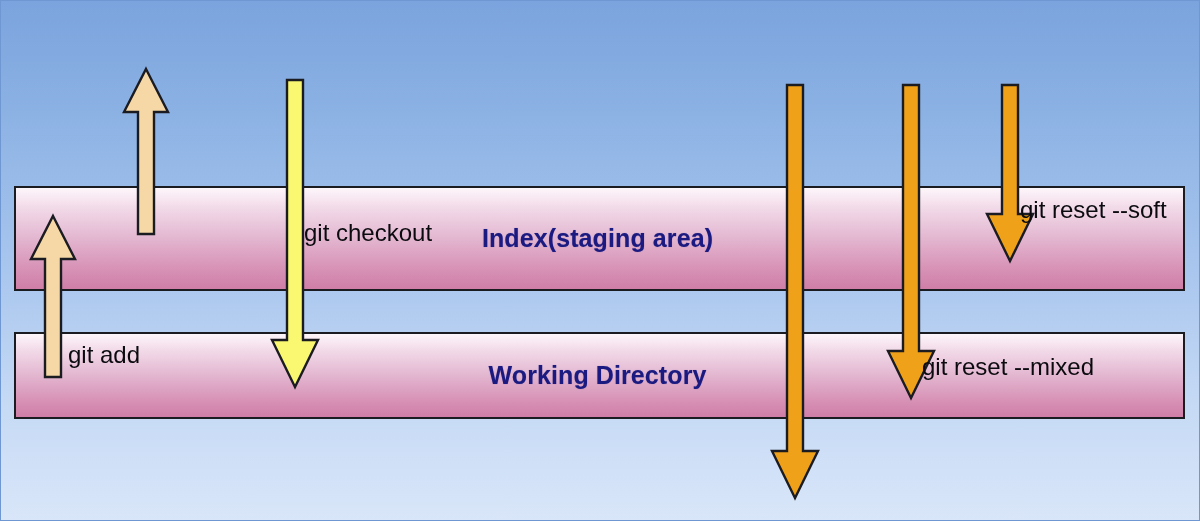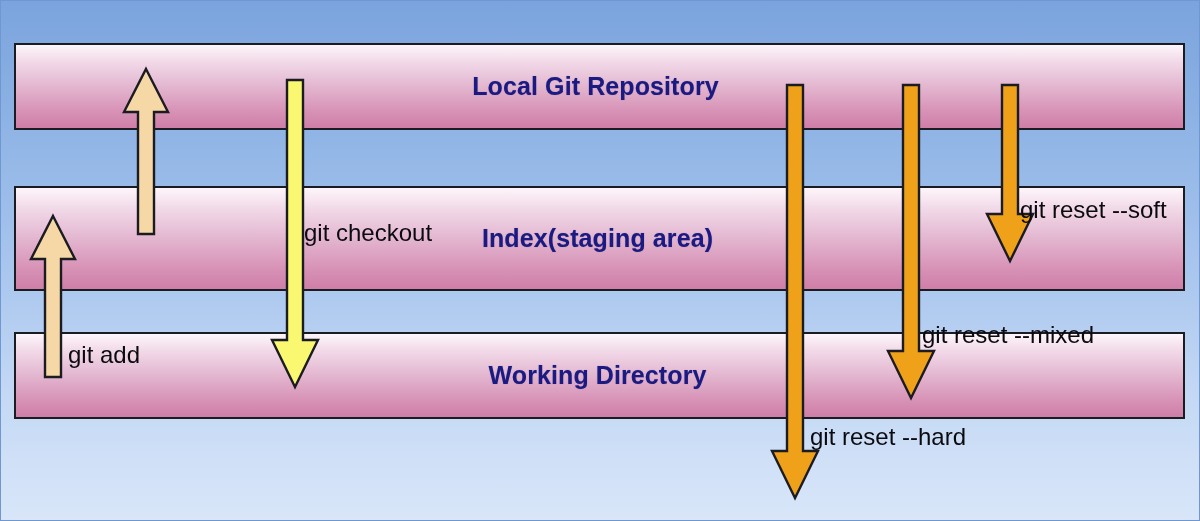--- a/index.html
+++ b/index.html
@@ -68,31 +68,28 @@
     font-size: 24px;
     font-weight: normal;
     white-space: nowrap;
     z-index: 7;
     line-height: 1;
   }
   #lbl-commit      { left: 156px; top: 198px; }
   #lbl-checkout    { left: 304px; top: 221px; }
   #lbl-add         { left: 68px;  top: 343px; text-align: center; }
   #lbl-reset-soft  { left: 1020px; top: 198px; }
-  #lbl-reset-mixed { left: 922px; top: 323px; }
+  #lbl-reset-mixed { left: 922px; top: 355px; }
   #lbl-reset-hard  { left: 810px; top: 425px; }
 </style>
 </head>
 <body>
 
 <div id="canvas">
 
-  <div class="band" id="band-repo">
-    <span class="band-title">Local Git Repository</span>
-  </div>
 
   <div class="band" id="band-index">
     <span class="band-title">Index(staging area)</span>
   </div>
 
   <div class="band" id="band-work">
     <span class="band-title">Working Directory</span>
   </div>
 
   <div class="arrow" id="arw-add" style="left:28px; top:214px;">
@@ -133,16 +130,15 @@
 
 
   <span class="cmd-label" id="lbl-add">git add</span>
 
   <span class="cmd-label" id="lbl-reset-soft">git reset --soft</span>
 
   <span class="cmd-label" id="lbl-checkout">git checkout</span>
 
   <span class="cmd-label" id="lbl-reset-mixed">git reset --mixed</span>
 
-  <span class="cmd-label" id="lbl-reset-hard">git reset --hard</span>
 
   <div id="frame"></div>
 </div>
 
 </body></html>

